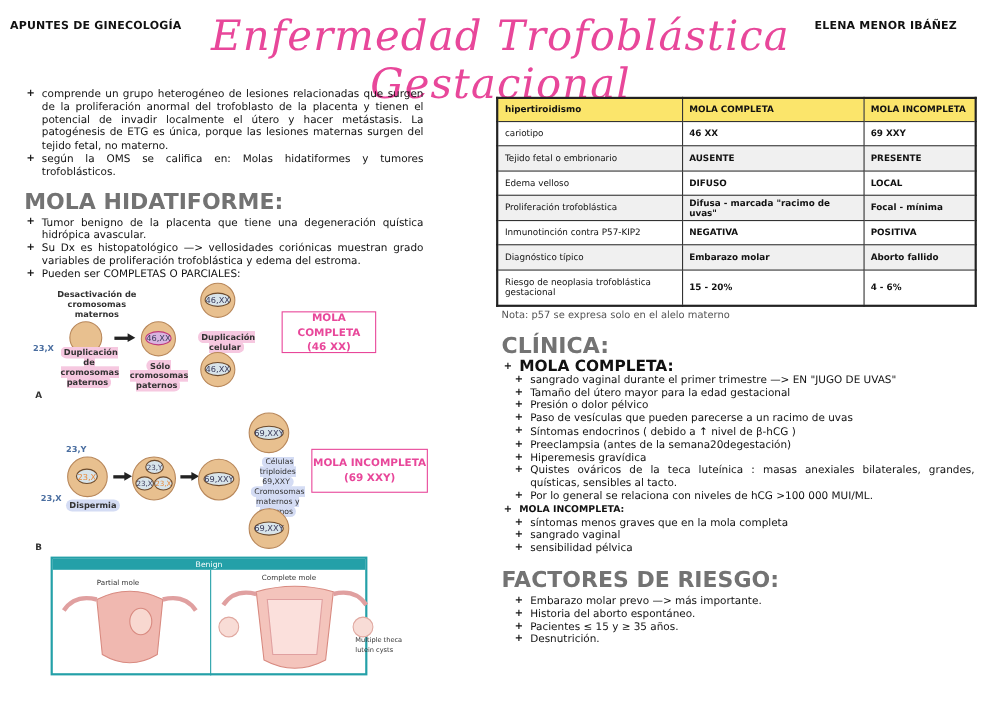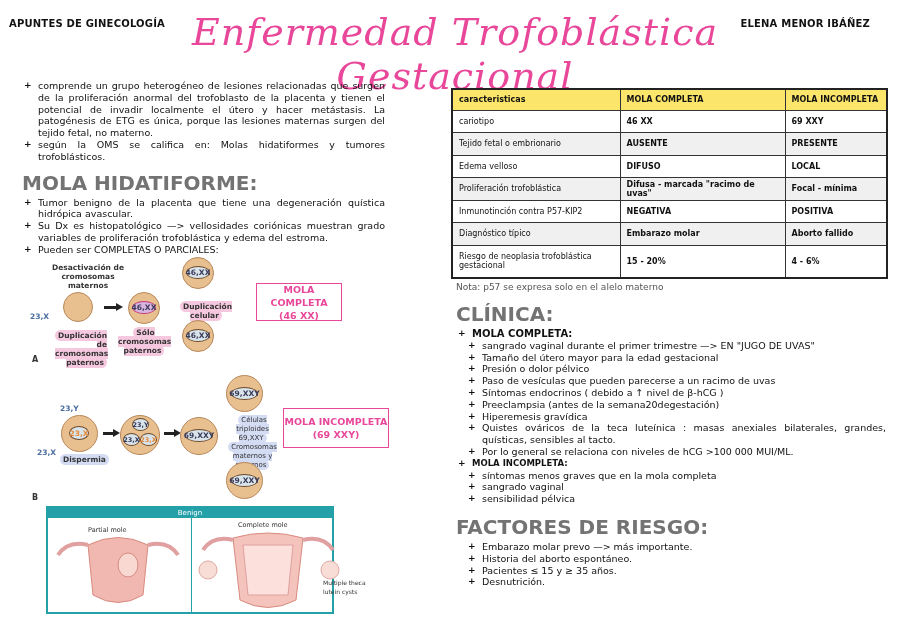--- a/index.html
+++ b/index.html
@@ -6,21 +6,21 @@
   body { width: 906px; height: 640px; background: #ffffff; font-family: "DejaVu Sans", sans-serif; color: #111; position: relative; overflow: hidden; }
   .hdr-left, .hdr-right { position: absolute; top: 18px; font-size: 10px; font-weight: bold; letter-spacing: 0.2px; }
   .hdr-left { left: 9px; }
   .hdr-right { right: 36px; }
   .title { position: absolute; top: 10px; left: 175px; width: 560px; text-align: center; font-family: "DejaVu Serif", serif; font-style: italic; font-size: 38px; color: #e8479a; letter-spacing: 1px; }
   .bul { font-size: 9.5px; line-height: 11.8px; position: relative; padding-left: 16px; text-align: justify; }
   .bul::before { content: "+"; position: absolute; left: 2px; top: 0; font-weight: bold; font-size: 9px; }
   .left { position: absolute; left: 22px; top: 80px; width: 363px; }
   .h2 { color: #737373; font-weight: bold; font-size: 20px; margin-top: 8px; margin-bottom: 2px; }
   .cell { position: absolute; border-radius: 50%; background: #e8c08f; border: 1.5px solid #b8875a; }
-  .nuc { position: absolute; border-radius: 50%; background: #d8e4ea; border: 1.5px solid #6c4a2c; font-size: 7.5px; font-weight: bold; display: flex; align-items: center; justify-content: center; color: #3a3a5a; }
+  .nuc { position: absolute; border-radius: 50%; background: #d8e4ea; border: 1.5px solid #6c4a2c; font-size: 7.5px; font-weight: normal; display: flex; align-items: center; justify-content: center; color: #3a3a5a; }
   .lbl { position: absolute; font-size: 7.5px; text-align: center; font-weight: bold; color: #333; line-height: 9px; }
   .pinkbg { background: #f6c8e0; border-radius: 6px; padding: 1px 3px; }
   .bluebg { background: #d4dcf4; border-radius: 6px; padding: 1px 3px; }
   .arrow { position: absolute; height: 3px; background: #222; }
   .arrow::after { content: ""; position: absolute; right: -5px; top: -3px; border-left: 7px solid #222; border-top: 4.5px solid transparent; border-bottom: 4.5px solid transparent; }
   .molebox { position: absolute; border: 1.5px solid #e8479a; color: #e8479a; font-weight: bold; font-size: 9.5px; text-align: center; line-height: 13px; display: flex; align-items: center; justify-content: center; flex-direction: column; }
   .benign { position: absolute; left: 46px; top: 506px; width: 288px; height: 108px; border: 2px solid #24a0a8; }
   .benign-h { background: #24a0a8; color: #fff; font-size: 7px; text-align: center; height: 10px; line-height: 10px; }
   .benign-split { position: absolute; top: 10px; left: 143px; width: 1px; height: 96px; background: #24a0a8; }
   table { position: absolute; left: 451px; top: 88px; width: 437px; border-collapse: collapse; border: 2px solid #222; }
@@ -46,21 +46,21 @@
   <div class="h2">MOLA HIDATIFORME:</div>
   <div class="bul">Tumor benigno de la placenta que tiene una degeneración quística hidrópica avascular.</div>
   <div class="bul">Su Dx es histopatológico —&gt; vellosidades coriónicas muestran grado variables de proliferación trofoblástica y edema del estroma.</div>
   <div class="bul">Pueden ser COMPLETAS O PARCIALES:</div>
 </div>
 
 <div>
   <div class="lbl" style="left:48px;top:263px;width:80px;">Desactivación de cromosomas maternos</div>
   <div class="cell" style="left:63px;top:292px;width:30px;height:30px;"></div>
   <div class="lbl" style="left:30px;top:312px;color:#4a6ea0;">23,X</div>
-  <div class="lbl" style="left:55px;top:331px;width:52px;text-align:right;"><span class="pinkbg">Duplicación de cromosomas paternos</span></div>
+  <div class="lbl" style="left:55px;top:316px;width:52px;"><span class="pinkbg">Duplicación de cromosomas paternos</span></div>
   <div class="arrow" style="left:104px;top:306px;width:14px;"></div>
   <div class="cell" style="left:128px;top:292px;width:32px;height:32px;">
     <div class="nuc" style="left:3px;top:8px;width:24px;height:13px;background:#d8b4e0;border-color:#c0397a;">46,XX</div>
   </div>
   <div class="lbl" style="left:118px;top:328px;width:52px;font-weight:normal;"><span class="pinkbg" style="font-weight:bold">Sólo cromosomas paternos</span></div>
   <div class="lbl" style="left:171px;top:302px;width:70px;"><span class="pinkbg">Duplicación celular</span></div>
   <div class="cell" style="left:182px;top:257px;width:32px;height:32px;">
     <div class="nuc" style="left:3px;top:8px;width:24px;height:13px;">46,XX</div>
   </div>
   <div class="cell" style="left:182px;top:320px;width:32px;height:32px;">
@@ -123,21 +123,21 @@
     <path d="M185 20 Q165 15 155 30" stroke="#e0a0a0" fill="none" stroke-width="4"></path>
     <path d="M255 20 Q275 15 285 30" stroke="#e0a0a0" fill="none" stroke-width="4"></path>
     <circle cx="160" cy="50" r="9" fill="#f8dcd6" stroke="#e0a8a0"></circle>
     <circle cx="282" cy="50" r="9" fill="#f8dcd6" stroke="#e0a8a0"></circle>
   </svg>
 </div>
 
 <table>
   <tbody>
       <tr class="head">
-    <td class="c1">caracteristicas</td>
+    <td class="c1">hipertiroidismo</td>
     <td class="c2">MOLA COMPLETA</td>
     <td class="c3">MOLA INCOMPLETA</td>
   </tr>
   <tr>
         <td class="c1">cariotipo</td>
         <td class="c2">46 XX</td>
         <td class="c3">69 XXY</td>
       </tr>
   <tr>
         <td class="c1">Tejido fetal o embrionario</td>
@@ -169,21 +169,21 @@
         <td class="c2">15 - 20%</td>
         <td class="c3">4 - 6%</td>
       </tr>
 </tbody>
   </table>
 
 <div class="note">Nota: p57 se expresa solo en el alelo materno</div>
 
 <div class="right">
   <div class="h2" style="margin-top:0;">CLÍNICA:</div>
-  <div class="bul" style="font-weight:bold;font-size:10px;">MOLA COMPLETA:</div>
+  <div class="bul" style="font-weight:bold;font-size:14px;">MOLA COMPLETA:</div>
   <div class="bul sub">sangrado vaginal durante el primer trimestre —&gt; EN "JUGO DE UVAS"</div>
   <div class="bul sub">Tamaño del útero mayor para la edad gestacional</div>
   <div class="bul sub">Presión o dolor pélvico</div>
   <div class="bul sub">Paso de vesículas que pueden parecerse a un racimo de uvas</div>
   <div class="bul sub">Síntomas endocrinos ( debido a ↑ nivel de β-hCG )</div>
   <div class="bul sub">Preeclampsia (antes de la semana20degestación)</div>
   <div class="bul sub">Hiperemesis gravídica</div>
   <div class="bul sub">Quistes ováricos de la teca luteínica : masas anexiales bilaterales, grandes, quísticas, sensibles al tacto.</div>
   <div class="bul sub">Por lo general se relaciona con niveles de hCG &gt;100 000 MUI/ML.</div>
   <div class="bul" style="font-weight:bold;font-size:8.5px;">MOLA INCOMPLETA:</div>

